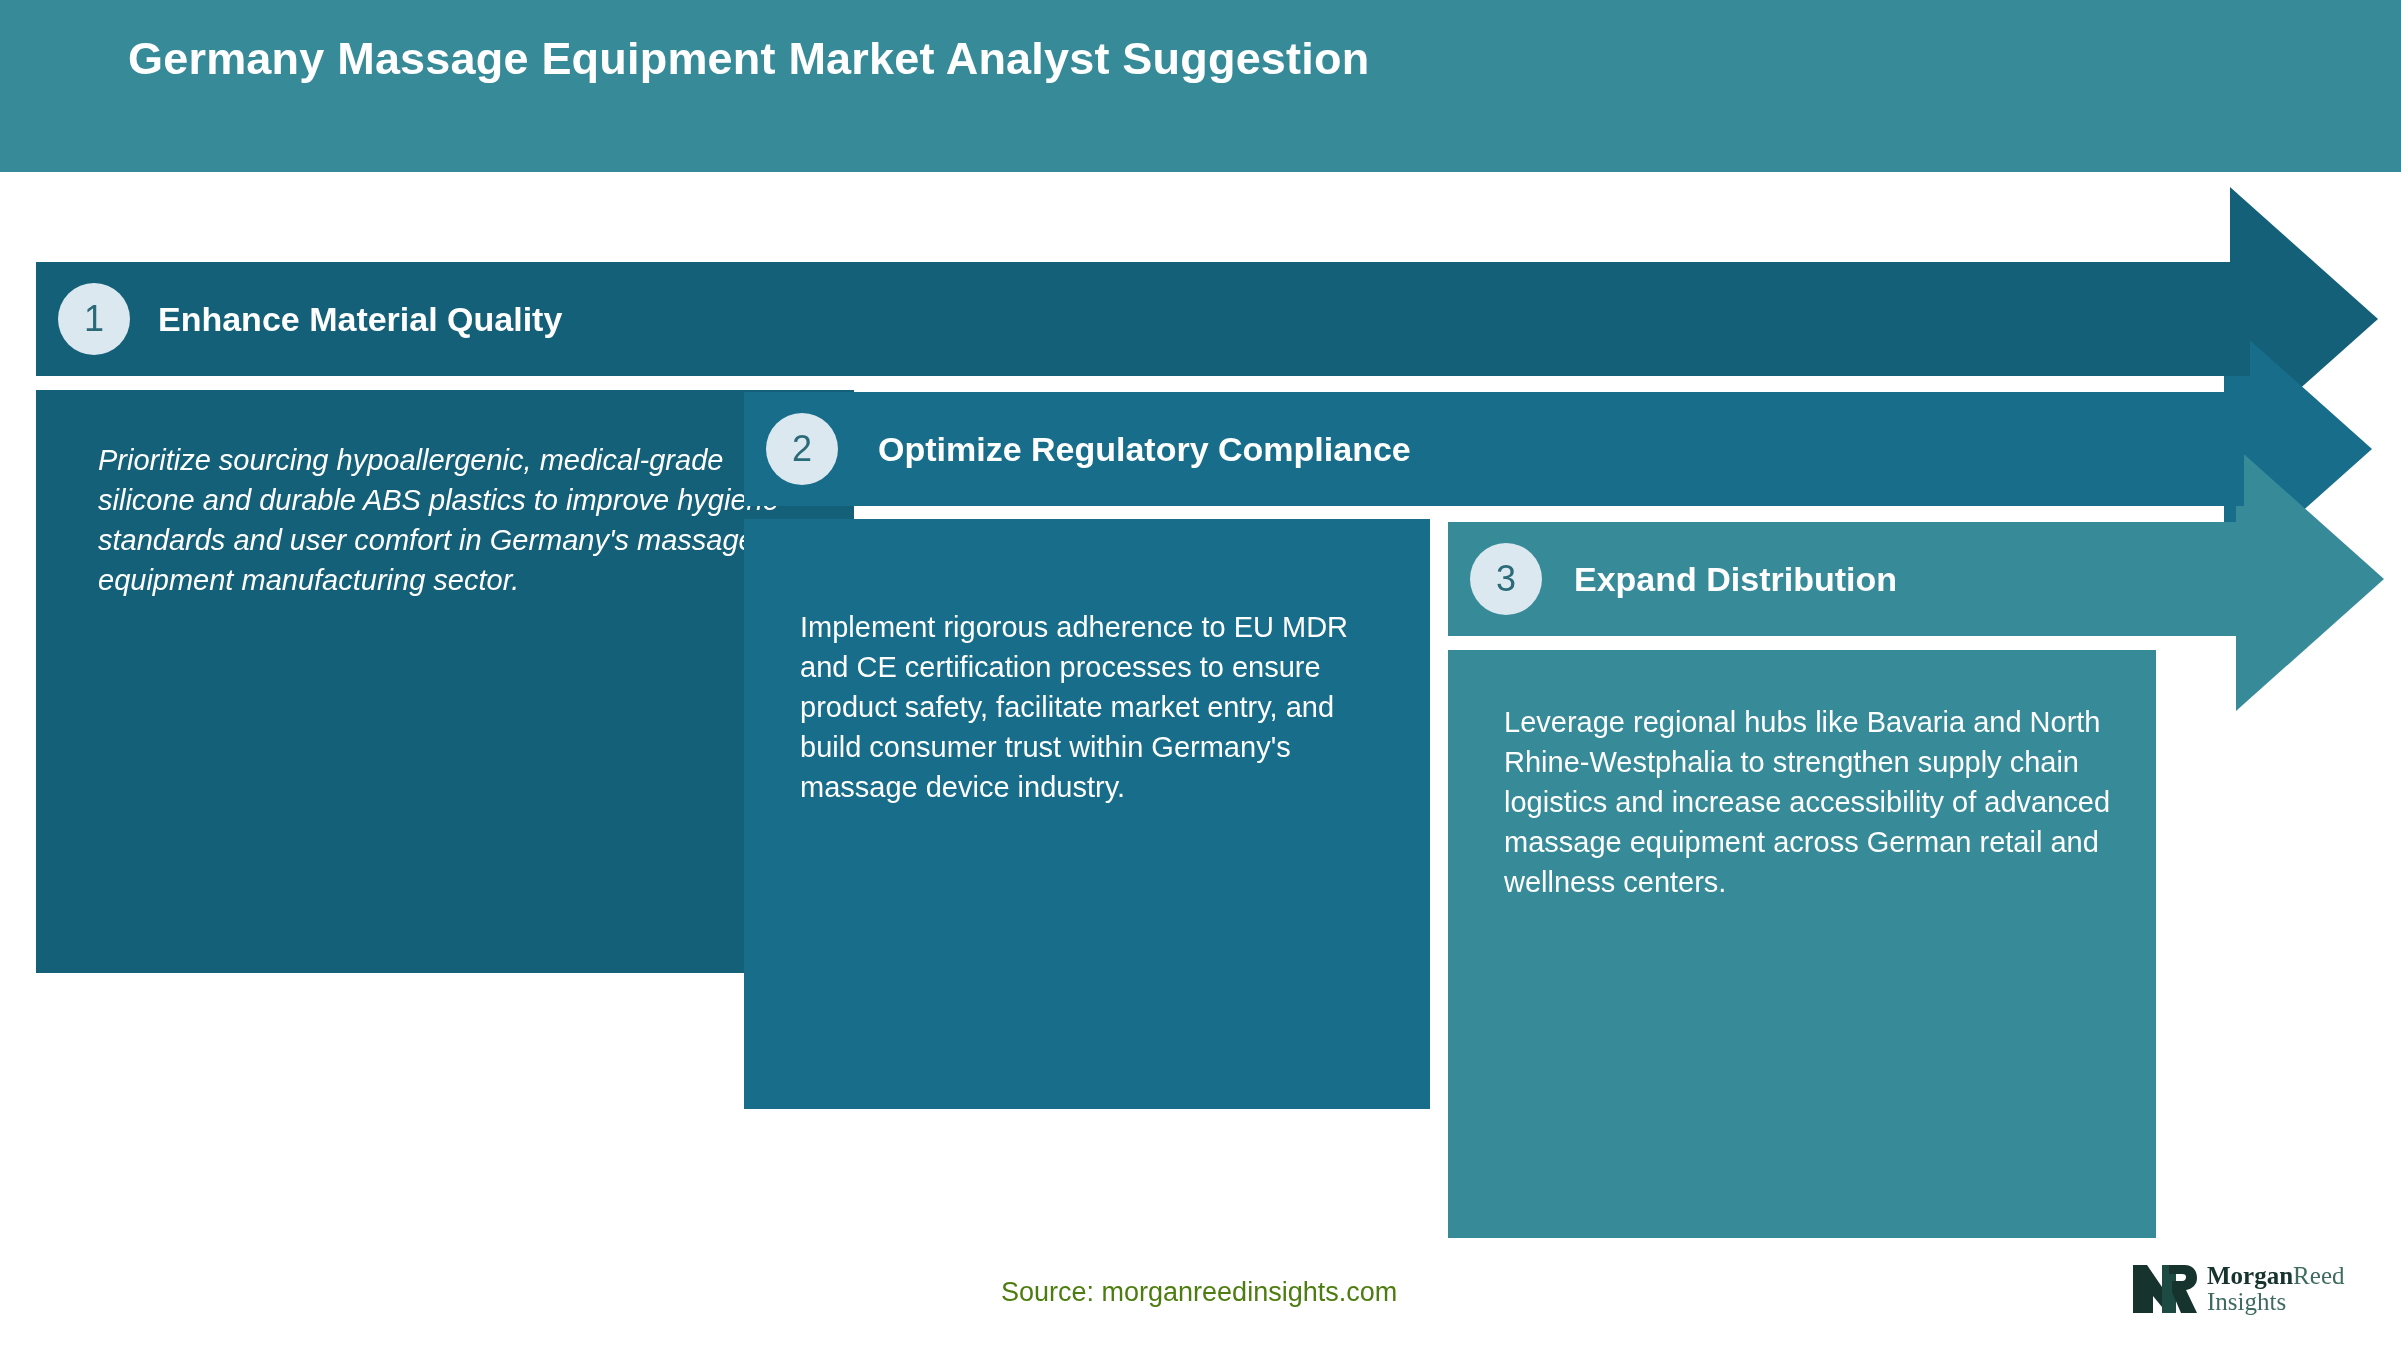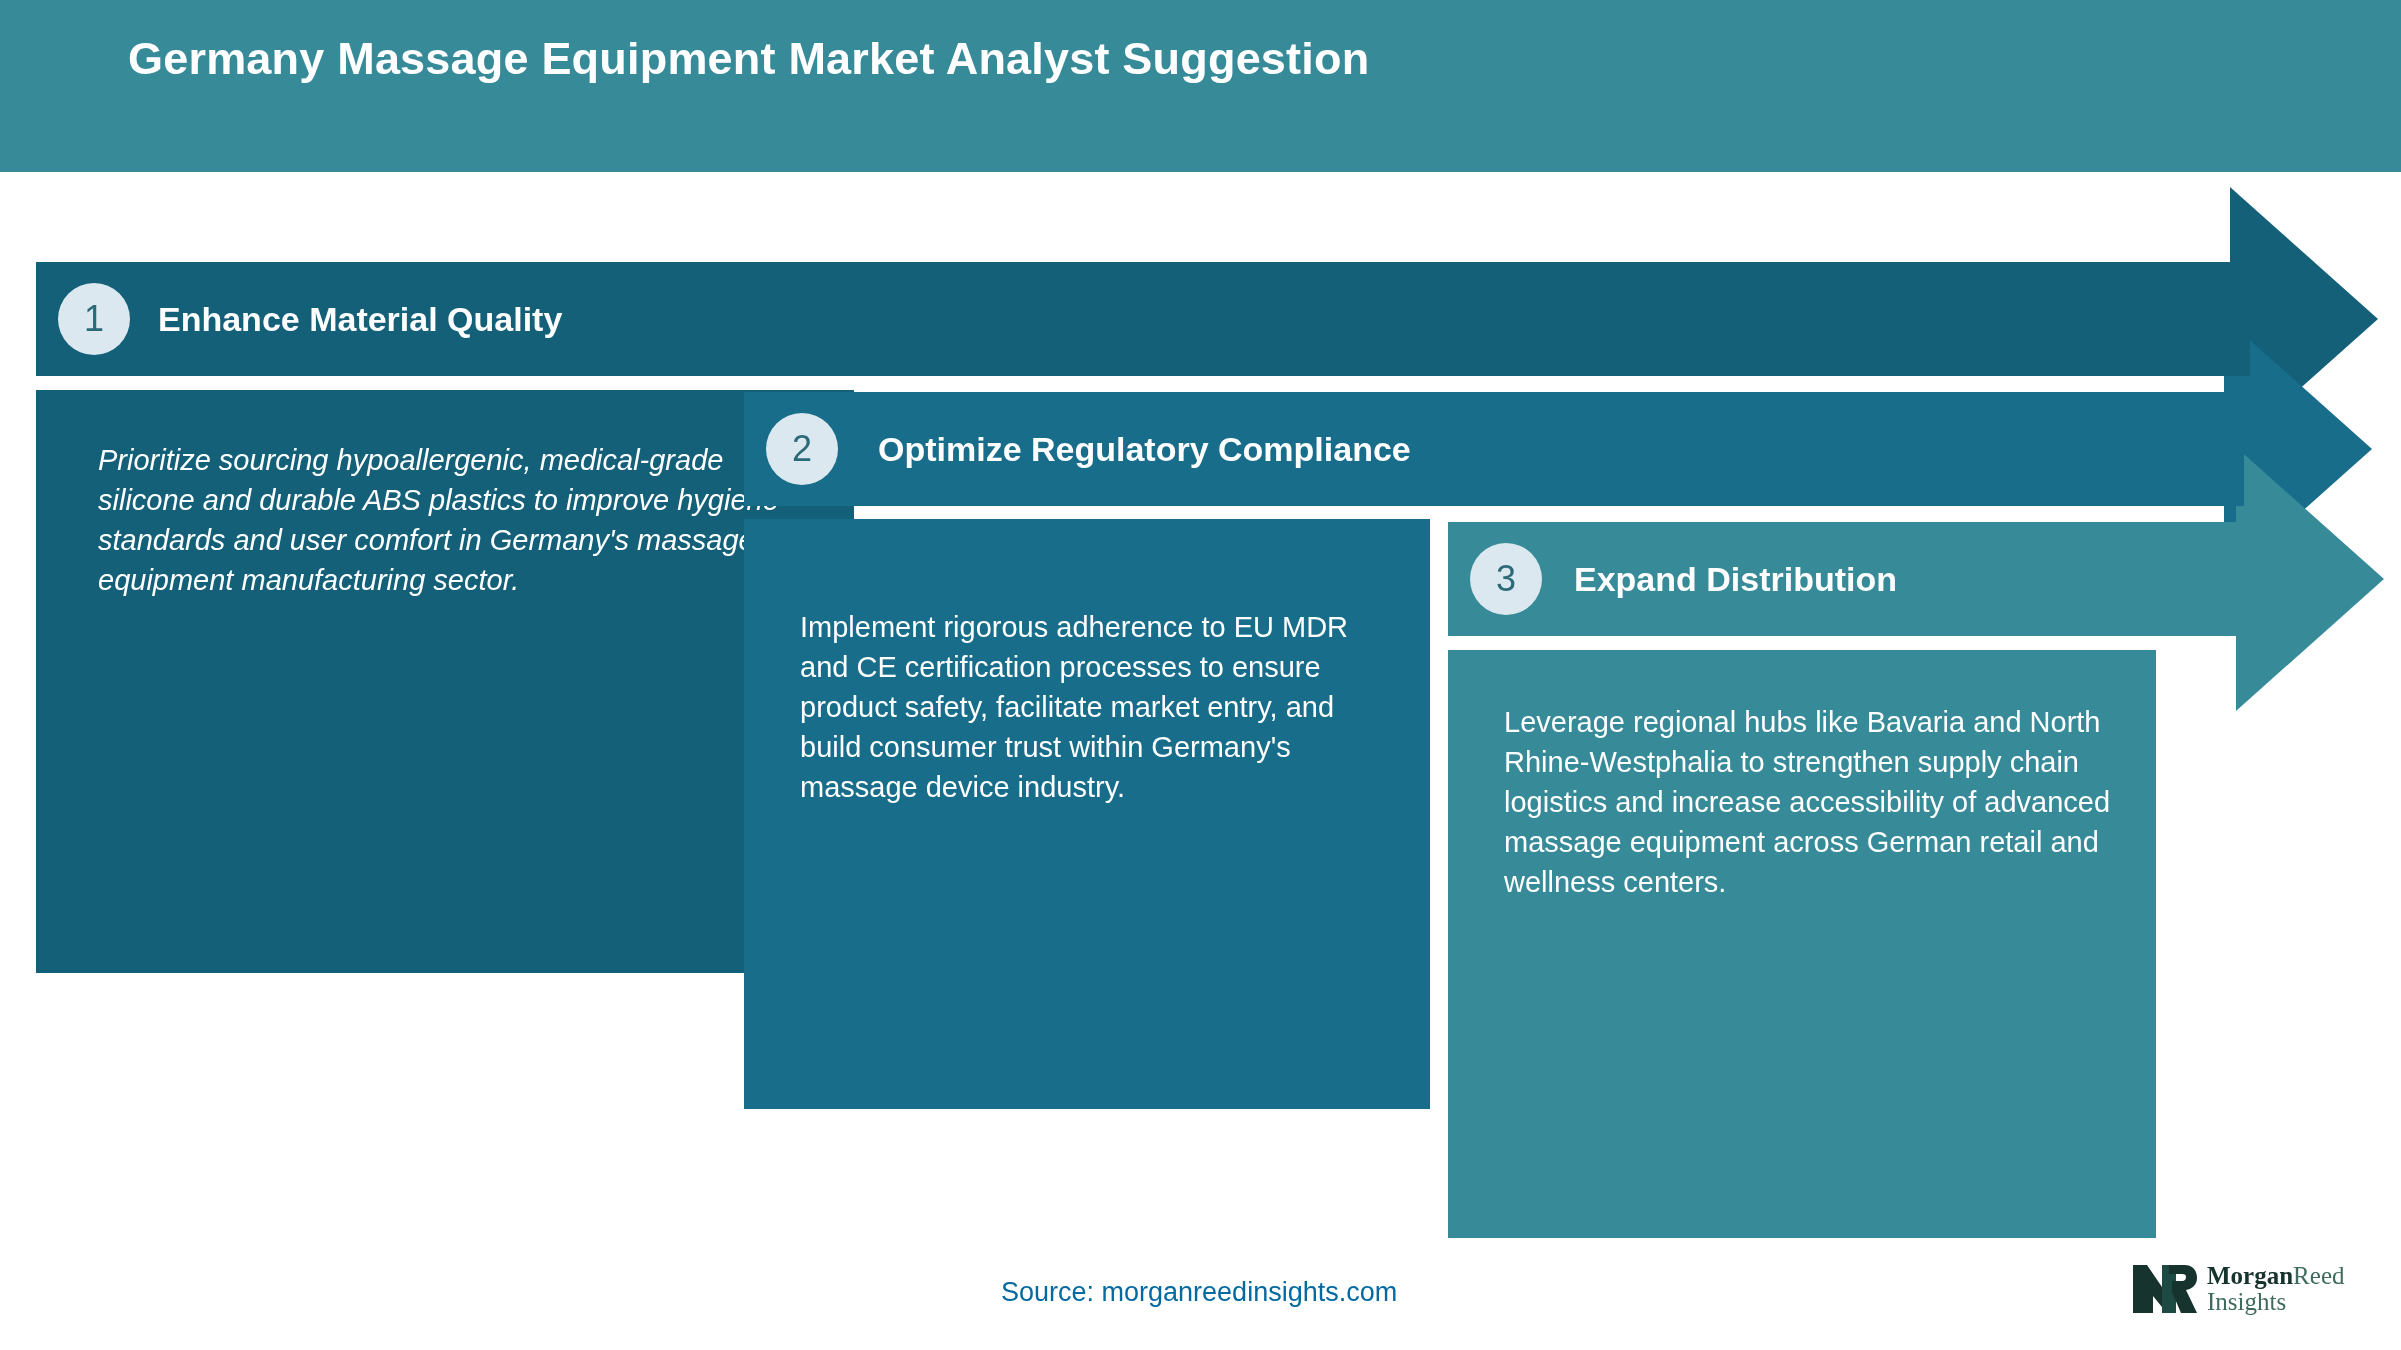--- a/index.html
+++ b/index.html
@@ -154,21 +154,21 @@
     background: #378b99;
     padding: 52px 30px 0 56px;
   }
 
   
   #source-note {
     position: absolute;
     left: 1001px;
     top: 1277px;
     font-size: 27px;
-    color: #0369a1;
+    color: #4d7c0f;
     white-space: nowrap;
     font-family: "Liberation Sans", sans-serif;
   }
 
   #logo {
     position: absolute;
     left: 2131px;
     top: 1258px;
     width: 222px;
     height: 62px;

